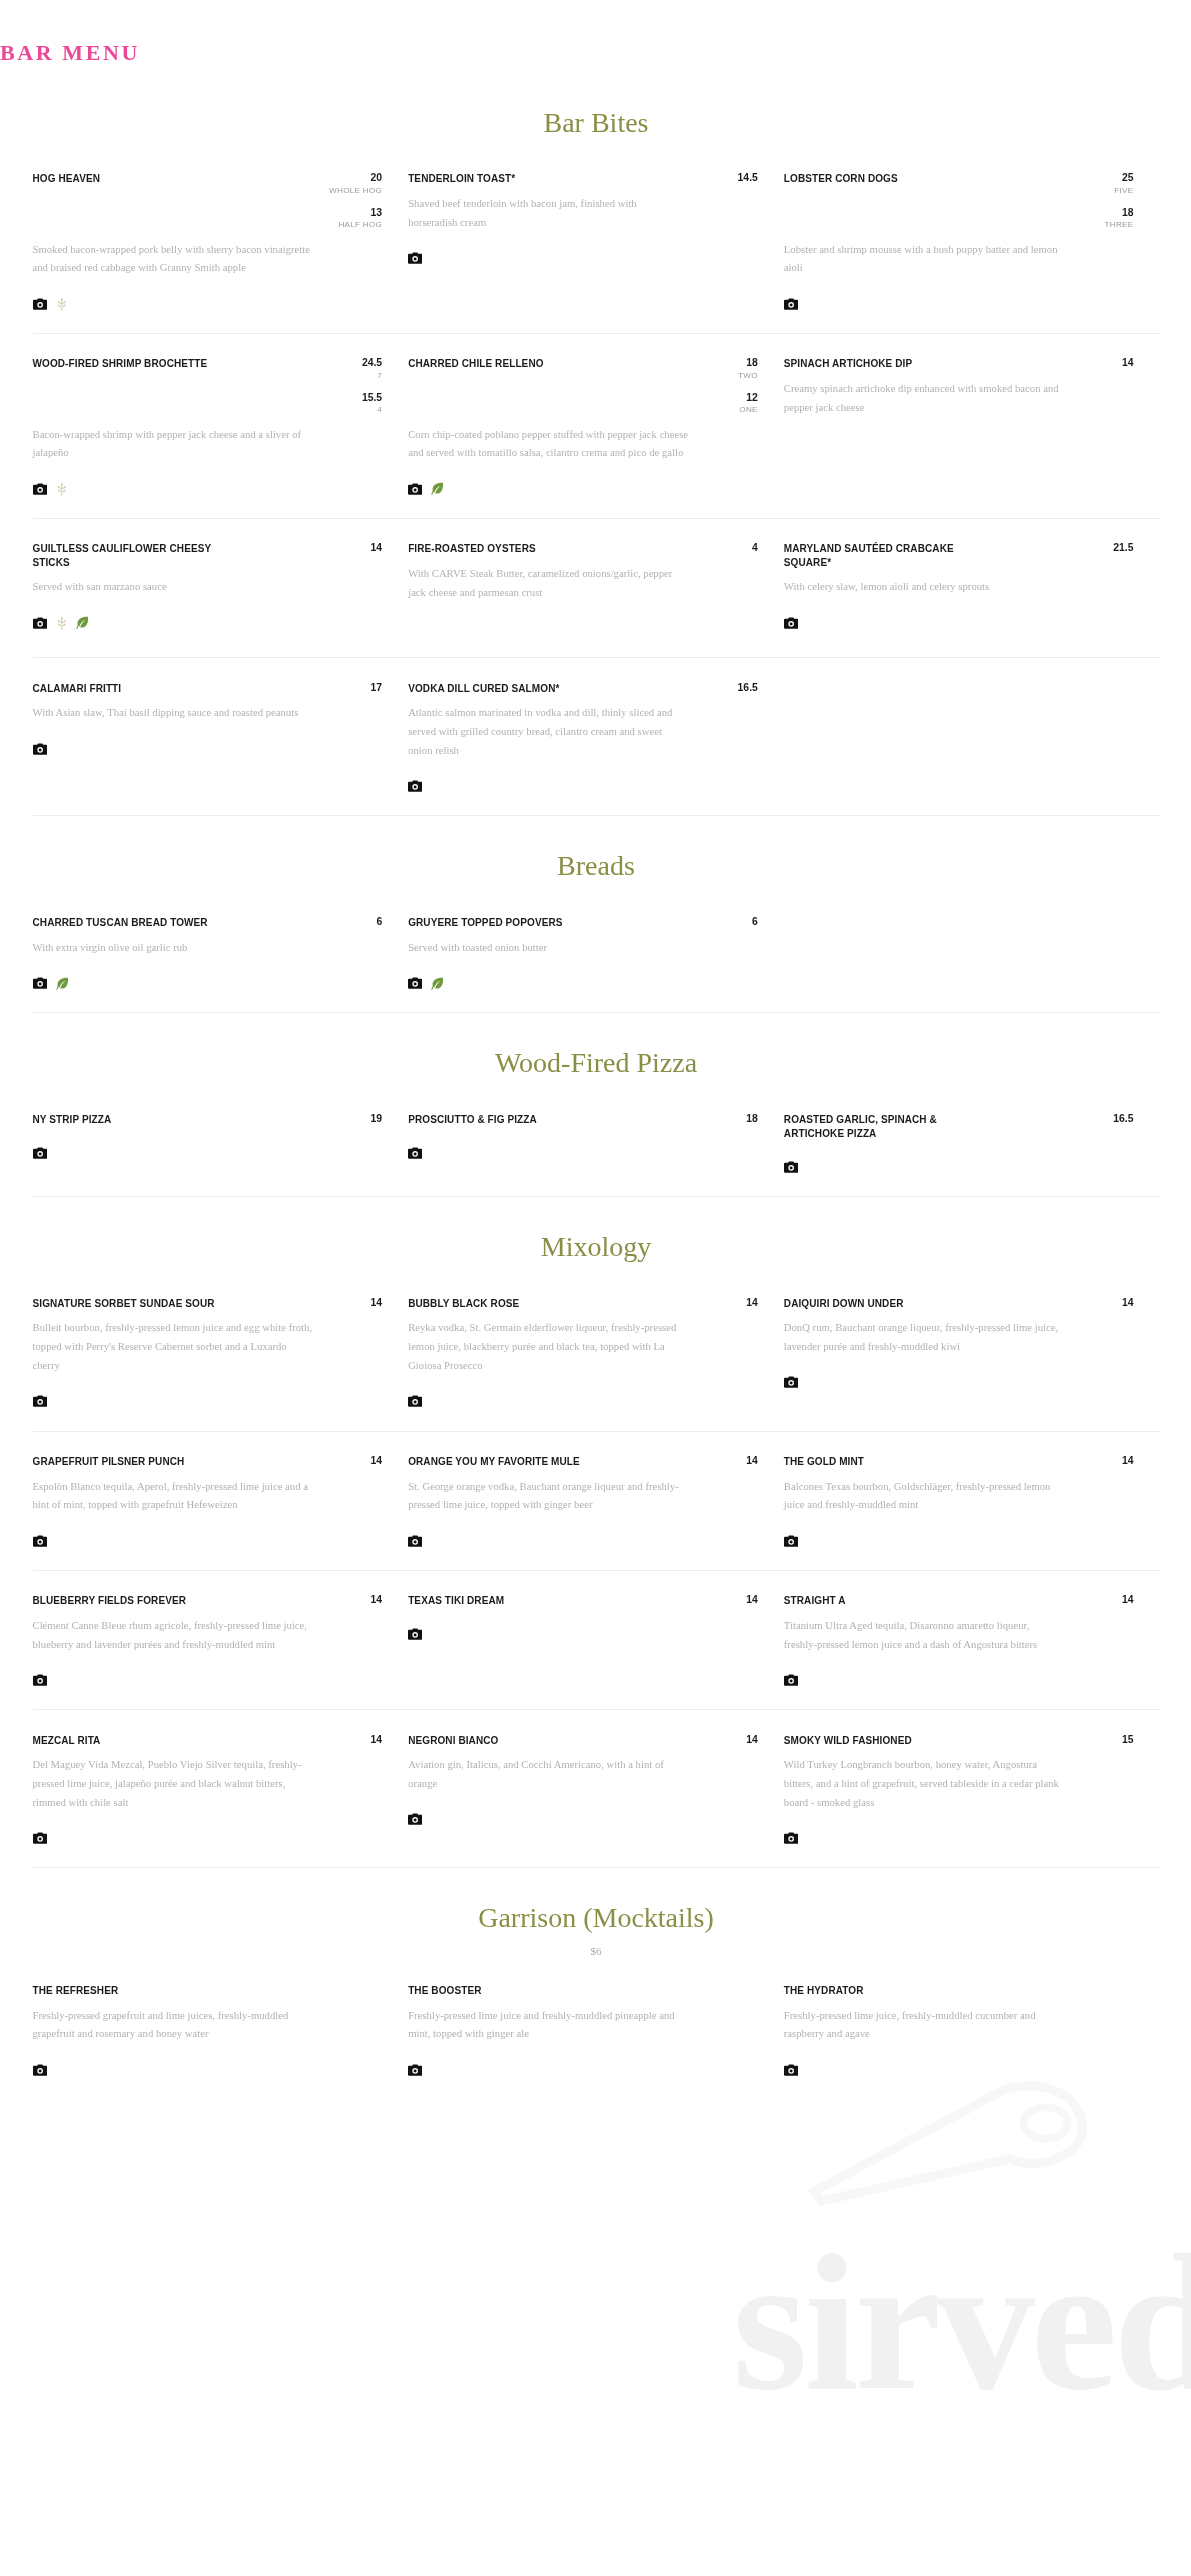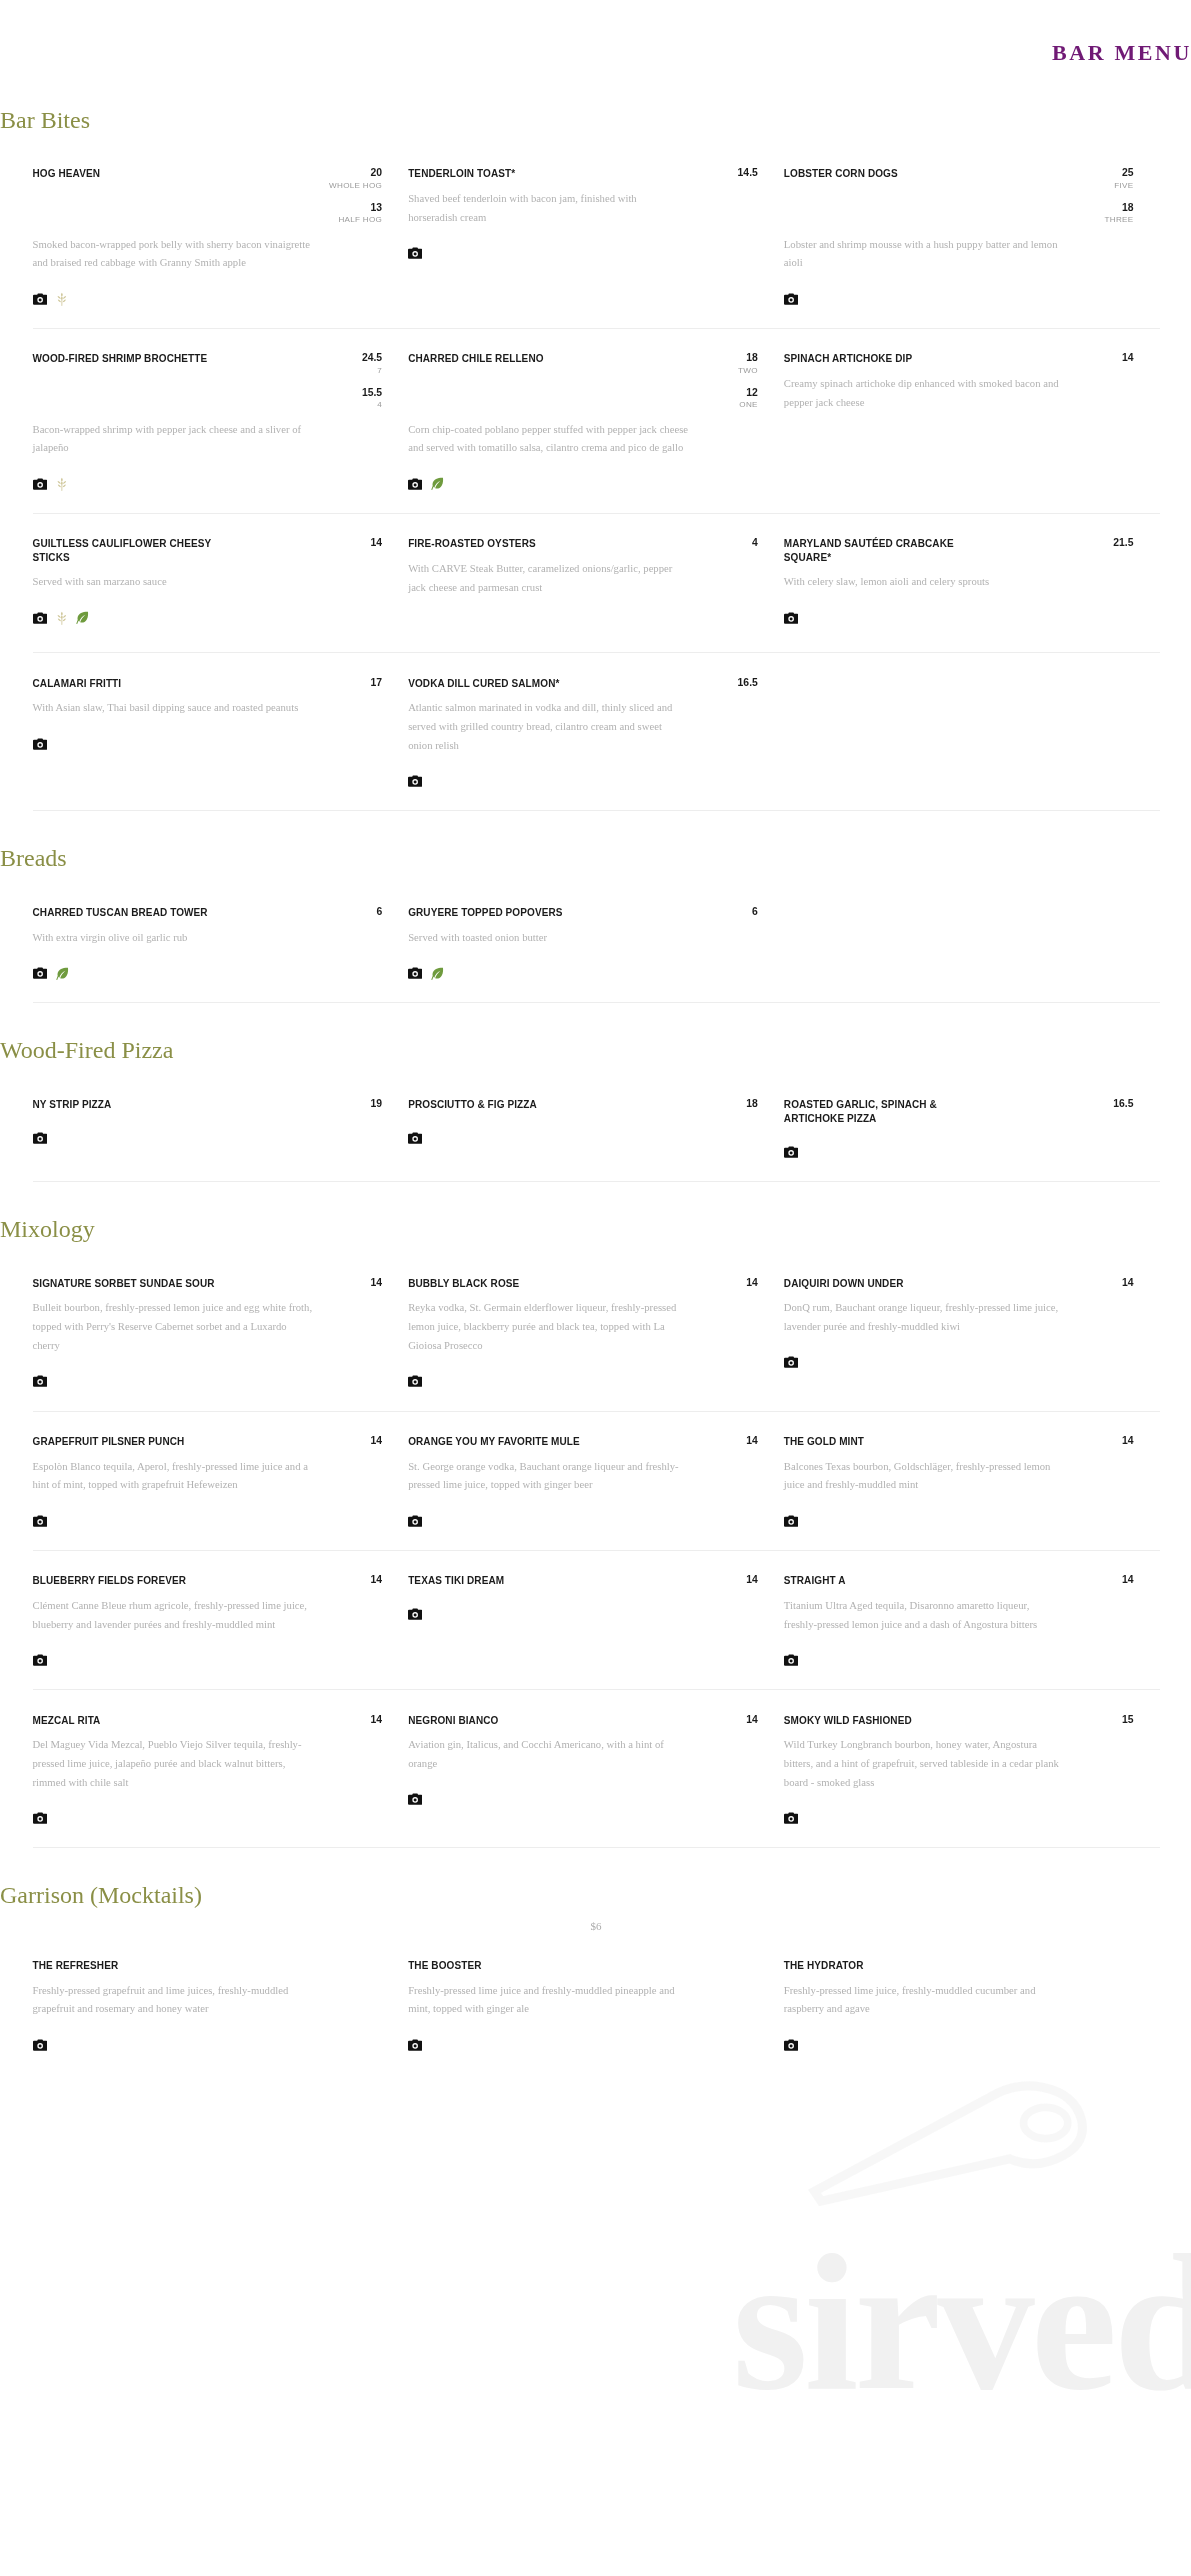--- a/index.html
+++ b/index.html
@@ -40,38 +40,38 @@
     bottom: 365px;
     width: 306px;
     height: 150px;
     pointer-events: none;
     z-index: 0;
     opacity: .55;
   }
 
   
   .page-title {
-    text-align: right;
+    text-align: left;
     font-family: "Liberation Serif", serif;
     font-size: 22px;
     letter-spacing: 2.6px;
-    color: #701a75;
+    color: #ec4899;
     padding-top: 40px;
     padding-bottom: 6.5px;
     position: relative;
     z-index: 2;
   }
 
   
   .menu-section { position: relative; z-index: 2; }
 
   .section-title {
-    text-align: left;
+    text-align: center;
     font-family: "Liberation Serif", serif;
-    font-size: 24px;
+    font-size: 28px;
     color: #8a8f46;
     padding: 34px 0 10.4px 0;
     font-weight: 400;
   }
   .section-subtitle {
     text-align: center;
     font-family: "Liberation Serif", serif;
     font-size: 11px;
     color: #adadad;
     padding-bottom: 3.9px;

